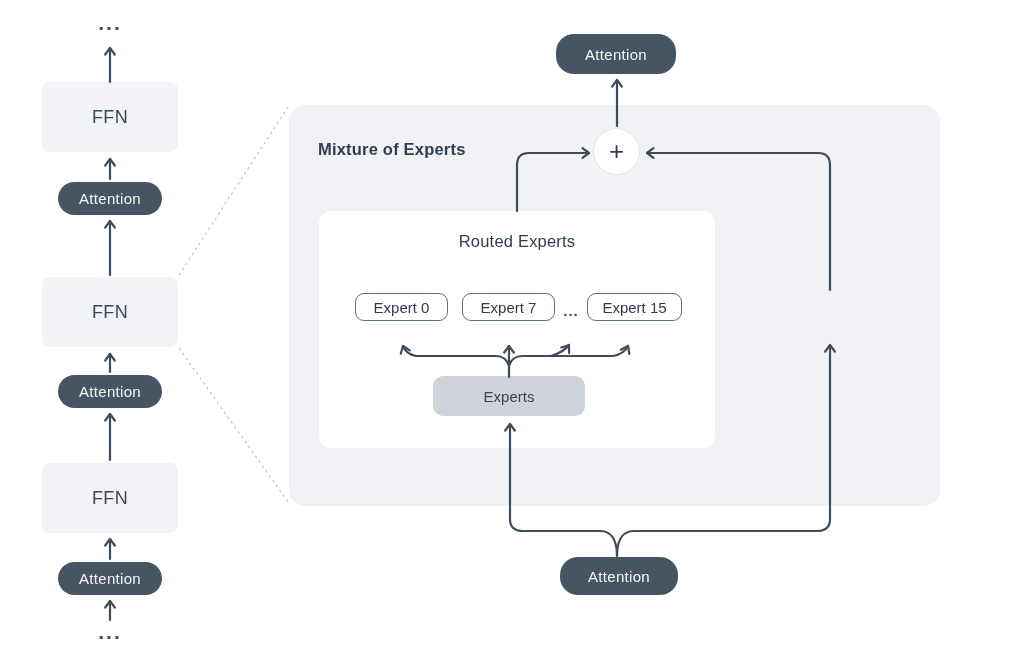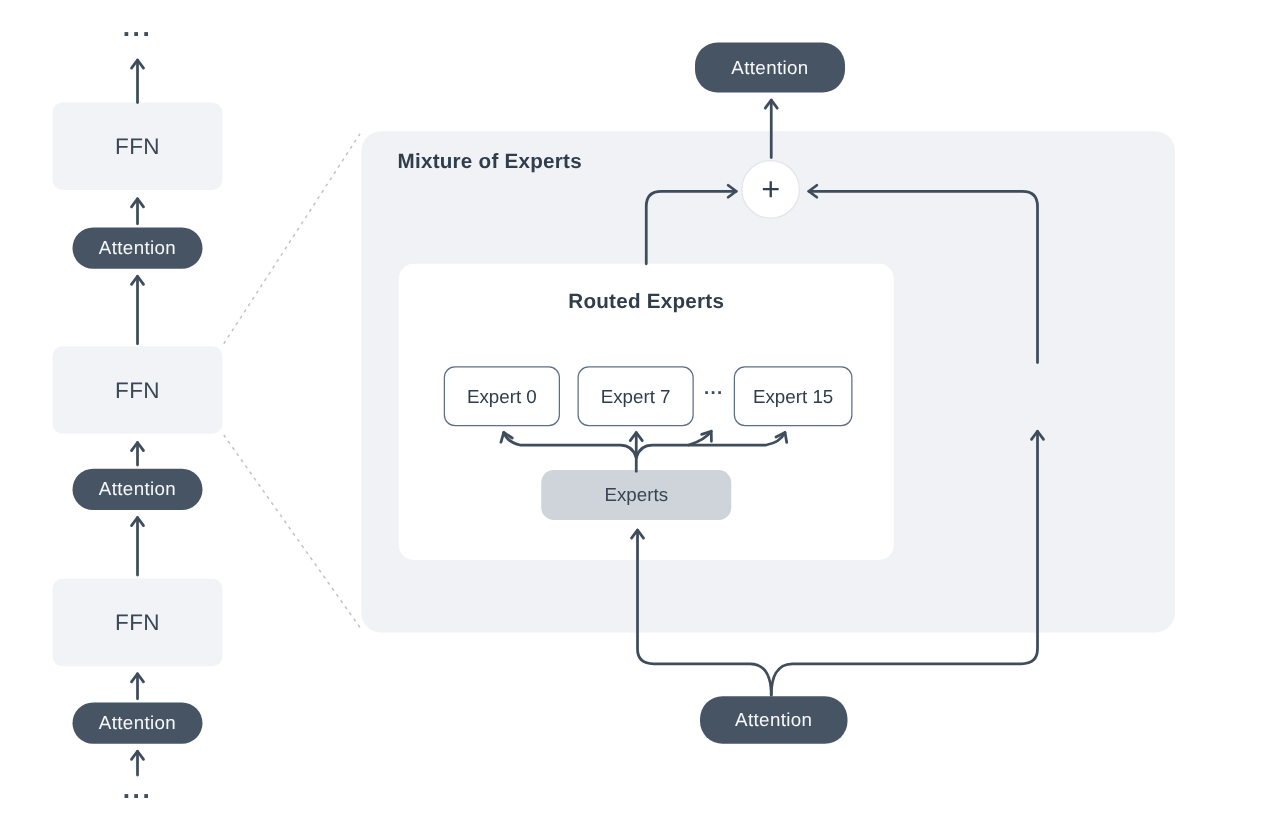--- a/index.html
+++ b/index.html
@@ -23,28 +23,28 @@
   #ffn-1{left:42px;top:82px;width:136px;height:70px;}
   #att-1{left:58px;top:182px;width:104px;height:33px;}
   #ffn-2{left:42px;top:277px;width:136px;height:70px;}
   #att-2{left:58px;top:375px;width:104px;height:33px;}
   #ffn-3{left:42px;top:463px;width:136px;height:70px;}
   #att-3{left:58px;top:562px;width:104px;height:33px;}
   #dots-bottom{left:60px;top:622px;width:100px;}
 
   #moe-panel{position:absolute;left:289px;top:105px;width:651px;height:401px;
              background:var(--panel-bg);border-radius:16px;}
-  #moe-title{position:absolute;left:29px;top:15px;font-size:16.5px;font-weight:600;
+  #moe-title{position:absolute;left:29px;top:35px;font-size:16.5px;font-weight:600;
              color:var(--text-dark);letter-spacing:.2px;}
 
   #routed-box{position:absolute;left:30px;top:106px;width:396px;height:237px;
               background:var(--box-white);border-radius:12px;}
   #routed-title{position:absolute;left:0;top:21px;width:100%;text-align:center;
-                font-size:16.5px;font-weight:700;color:var(--text-dark);letter-spacing:.2px;}
-  .expert{position:absolute;top:82px;height:48px;background:var(--box-white);
+                font-size:16.5px;font-weight:400;color:var(--text-dark);letter-spacing:.2px;}
+  .expert{position:absolute;top:82px;height:28px;background:var(--box-white);
           border:1.5px solid var(--expert-border);border-radius:9px;
           font-size:15px;color:var(--text-dark);}
   #expert-0{left:36px;width:93px;}
   #expert-1{left:143px;width:93px;}
   #expert-15{left:268px;width:95px;}
   #expert-dots{position:absolute;left:236px;top:91px;width:32px;text-align:center;
                font-size:15px;font-weight:700;color:var(--line);letter-spacing:1px;}
   #router{position:absolute;left:114px;top:165px;width:152px;height:40px;
           background:var(--router-bg);border-radius:10px;font-size:15px;color:#39444f;}
 

